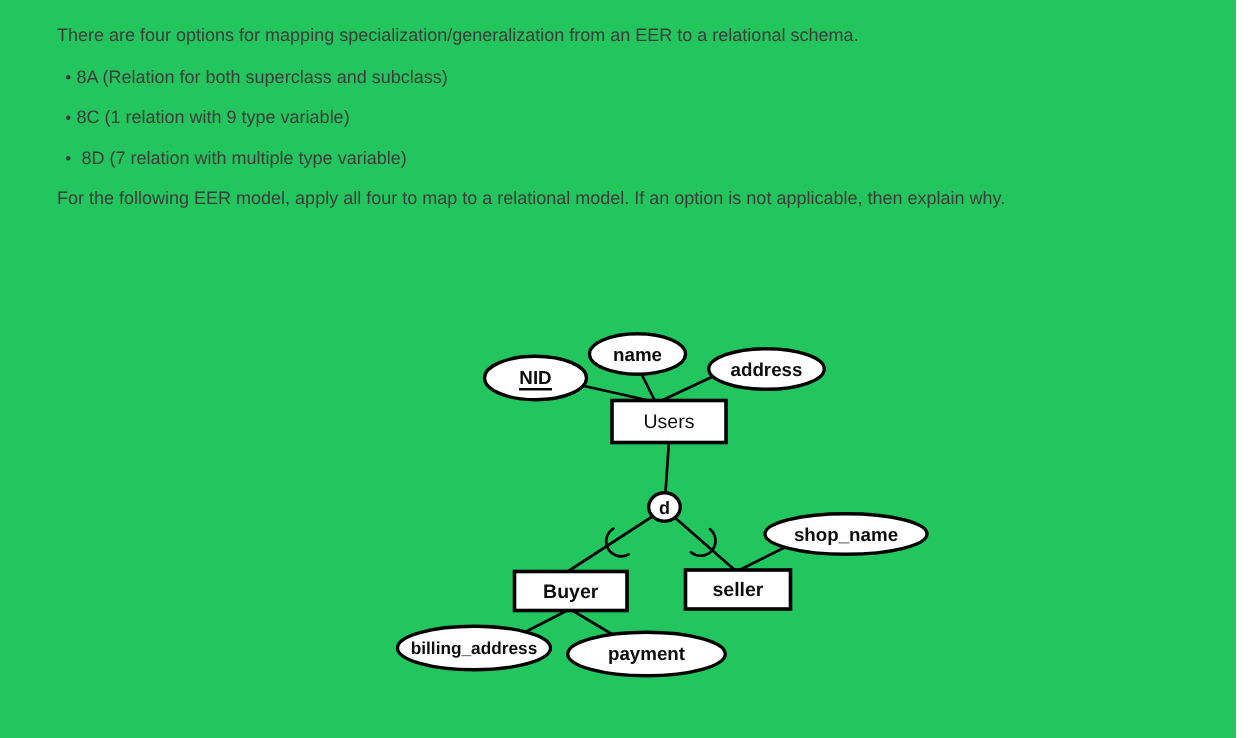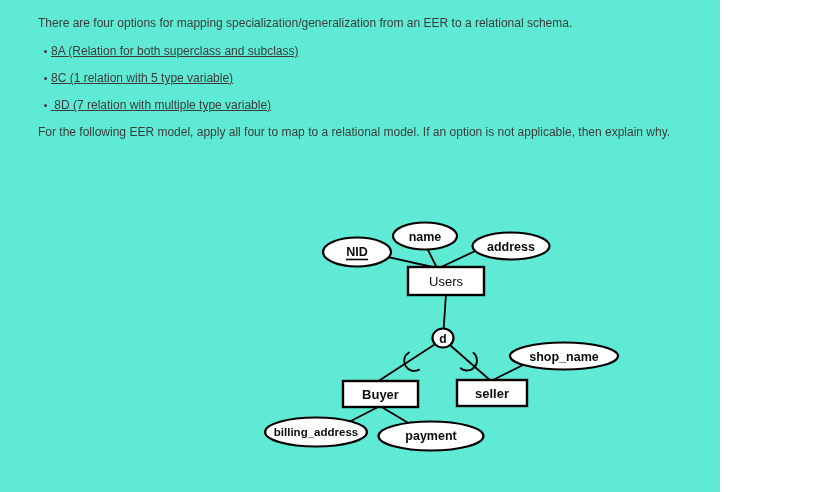--- a/index.html
+++ b/index.html
@@ -1,26 +1,26 @@
 <!DOCTYPE html>
 <html><head>
 <meta charset="utf-8">
 <style>
   html, body { margin: 0; padding: 0; background: #ffffff; }
   .page {
     position: relative;
-    width: 720px;
+    width: 824px;
     height: 492px;
-    background: #5eead4;
+    background: #22c55e;
     overflow: hidden;
     font-family: "Liberation Sans", sans-serif;
   }
   .doc-text { color: #3d3c3a; font-size: 12px; line-height: 15px; }
   .intro { margin: 16px 0 0 38px; }
-  .options { list-style: none; margin: 13px 0 0 38px; padding: 0; text-decoration: underline; }
+  .options { list-style: none; margin: 13px 0 0 38px; padding: 0; }
   .options li { display: flex; align-items: flex-start; margin: 0 0 12px 0; padding-left: 6px; }
   .dot { flex: none; width: 3px; height: 3px; border-radius: 50%; background: #3d3c3a; margin: 6px 4px 0 0; }
   .li-text { white-space: pre-wrap; }
   .instruction { margin: 12px 0 16px 38px; }
 
   svg.diagram { position: absolute; left: 0; top: 0; }
   .ln { stroke: #000000; stroke-width: 1.8; fill: none; stroke-linecap: round; }
   .subset { stroke: #000000; stroke-width: 1.8; fill: none; stroke-linecap: round; }
   .ell { fill: #ffffff; stroke: #000000; stroke-width: 2.2; }
   .ent { fill: #ffffff; stroke: #000000; stroke-width: 2.4; }
@@ -40,21 +40,21 @@
 
   <p class="doc-text intro">There are four options for mapping specialization/generalization from an EER to a relational schema.</p>
 
   <ul class="doc-text options">
     <li>
       <span class="dot"></span>
       <span class="li-text">8A (Relation for both superclass and subclass)</span>
     </li>
     <li>
       <span class="dot"></span>
-      <span class="li-text">8C (1 relation with 5 type variable)</span>
+      <span class="li-text">8C (1 relation with 9 type variable)</span>
     </li>
     <li>
       <span class="dot"></span>
       <span class="li-text"> 8D (7 relation with multiple type variable)</span>
     </li>
   </ul>
 
   <p class="doc-text instruction">For the following EER model, apply all four to map to a relational model. If an option is not applicable, then explain why.</p>
 
   <svg class="diagram" width="834" height="492" viewBox="0 0 834 492" xmlns="http://www.w3.org/2000/svg">

